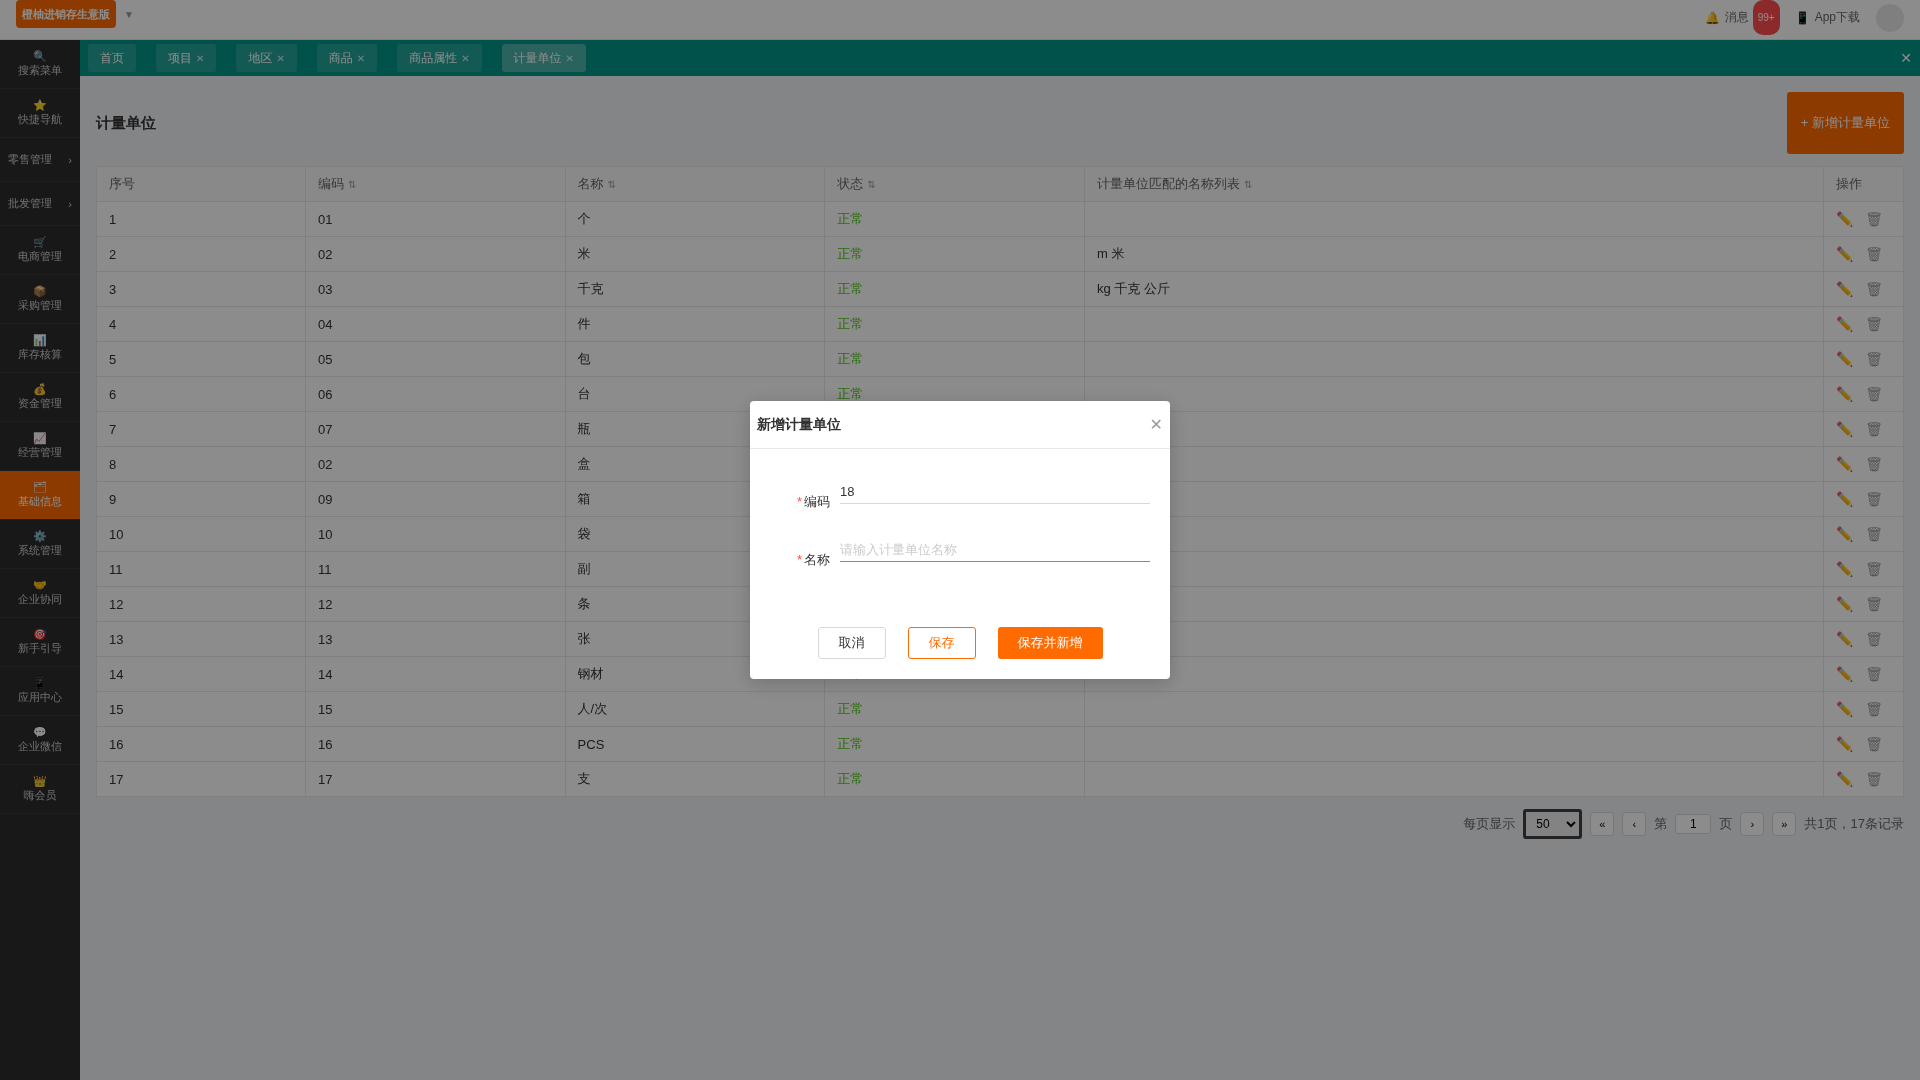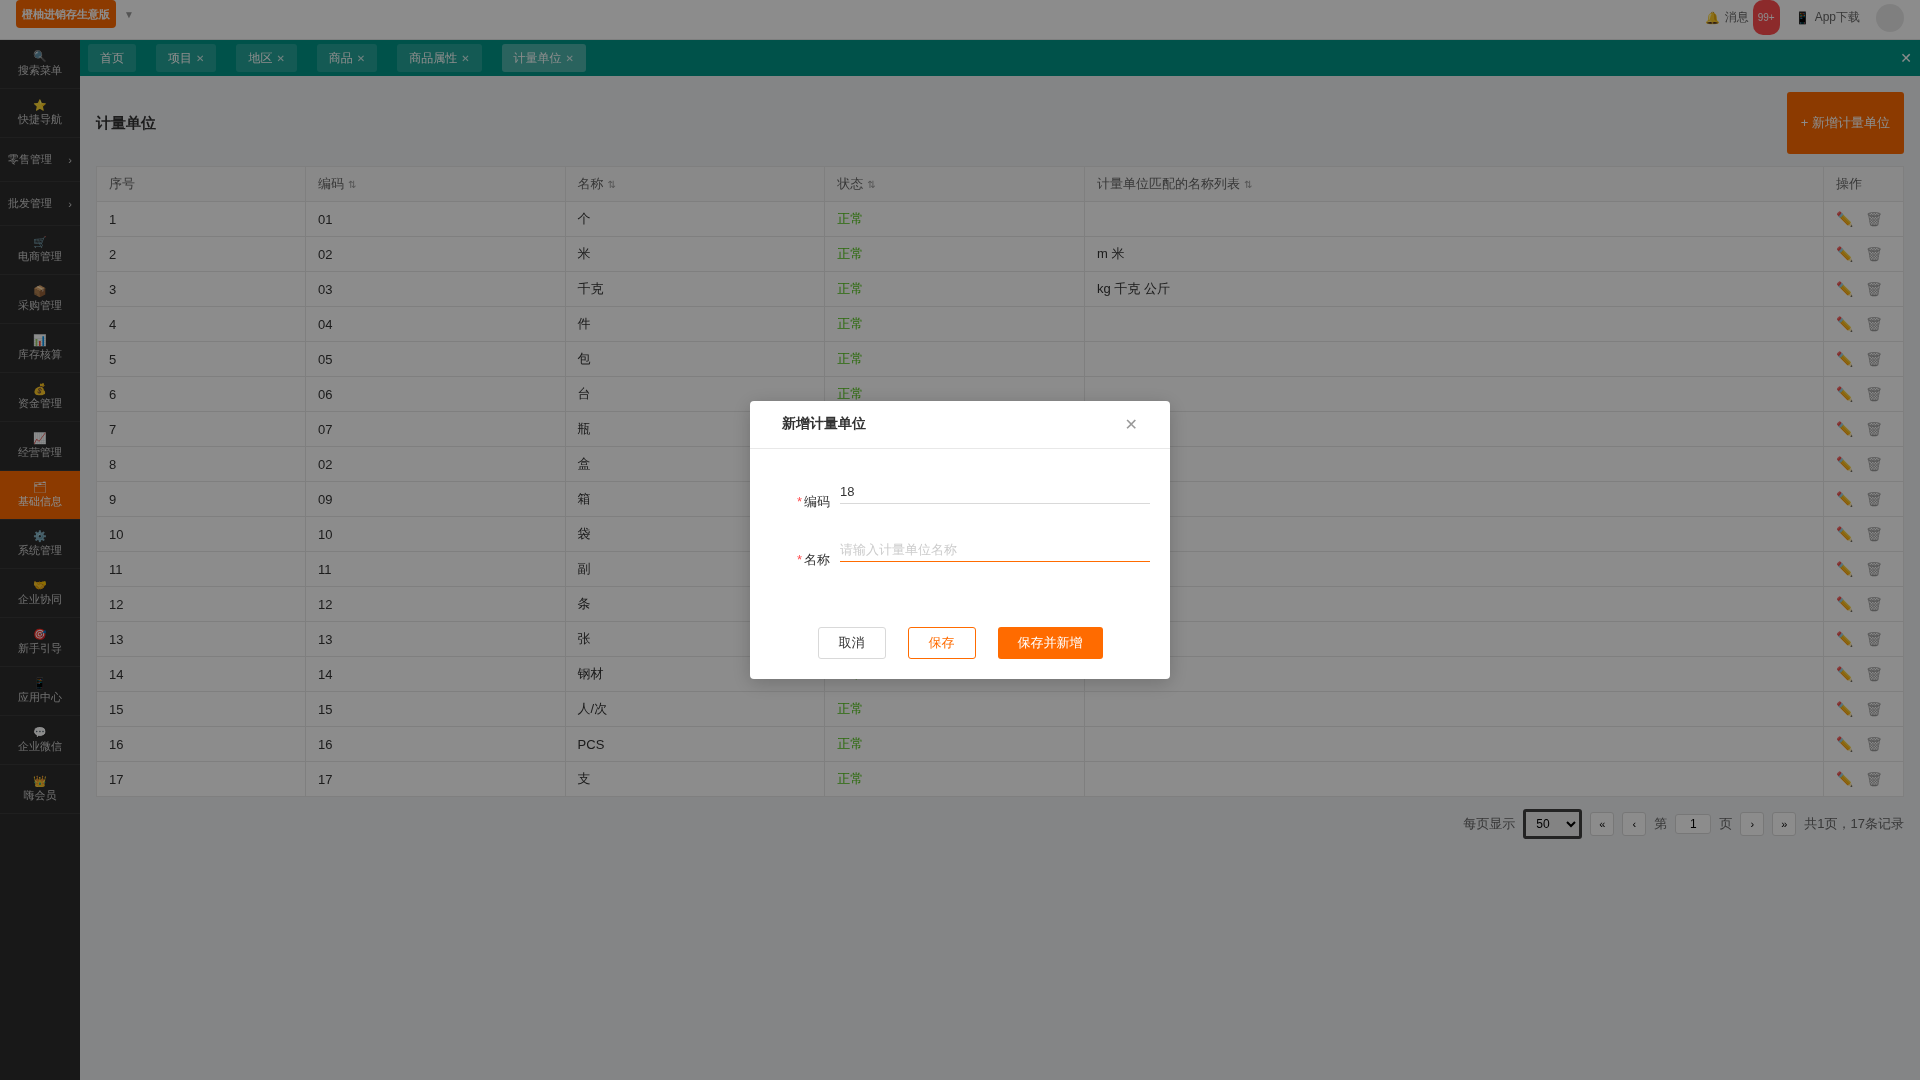--- a/index.html
+++ b/index.html
@@ -241,22 +241,23 @@
       z-index: 1000;
     }
     .modal {
       background: #fff;
       border-radius: 4px;
       width: 420px;
       box-shadow: 0 4px 20px rgba(0,0,0,0.2);
     }
     .modal-header {
       display: flex;
+      align-items: center;
       justify-content: space-between;
-      padding: 14px 32px;
+      padding: 14px 7px;
       border-bottom: 1px solid #e8e8e8;
     }
     .modal-title {
       font-size: 14px;
       font-weight: bold;
       color: #333;
     }
     .modal-close {
       cursor: pointer;
       color: #999;

